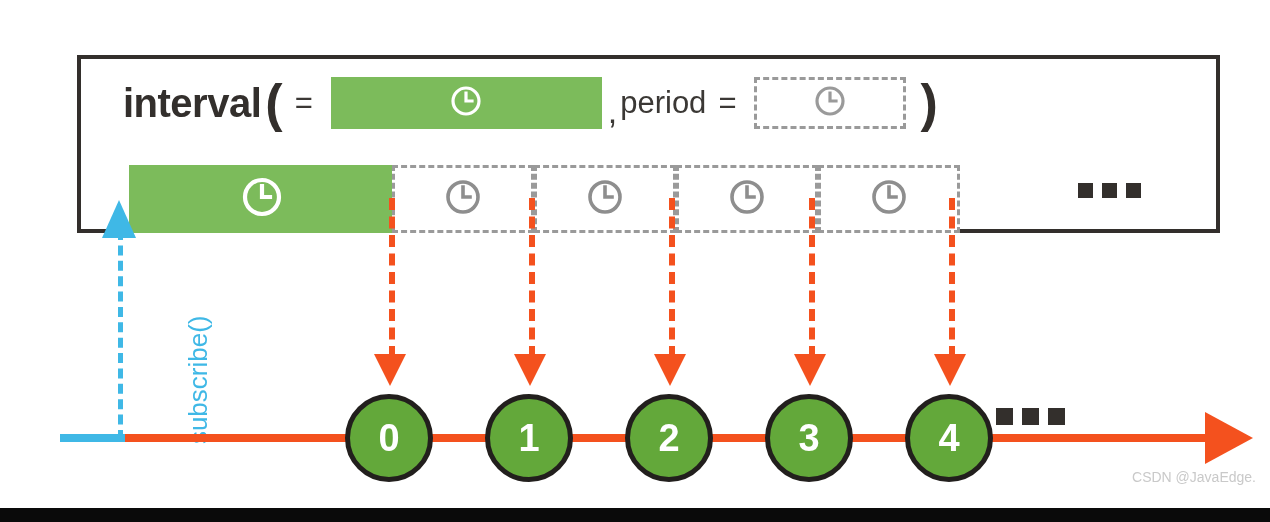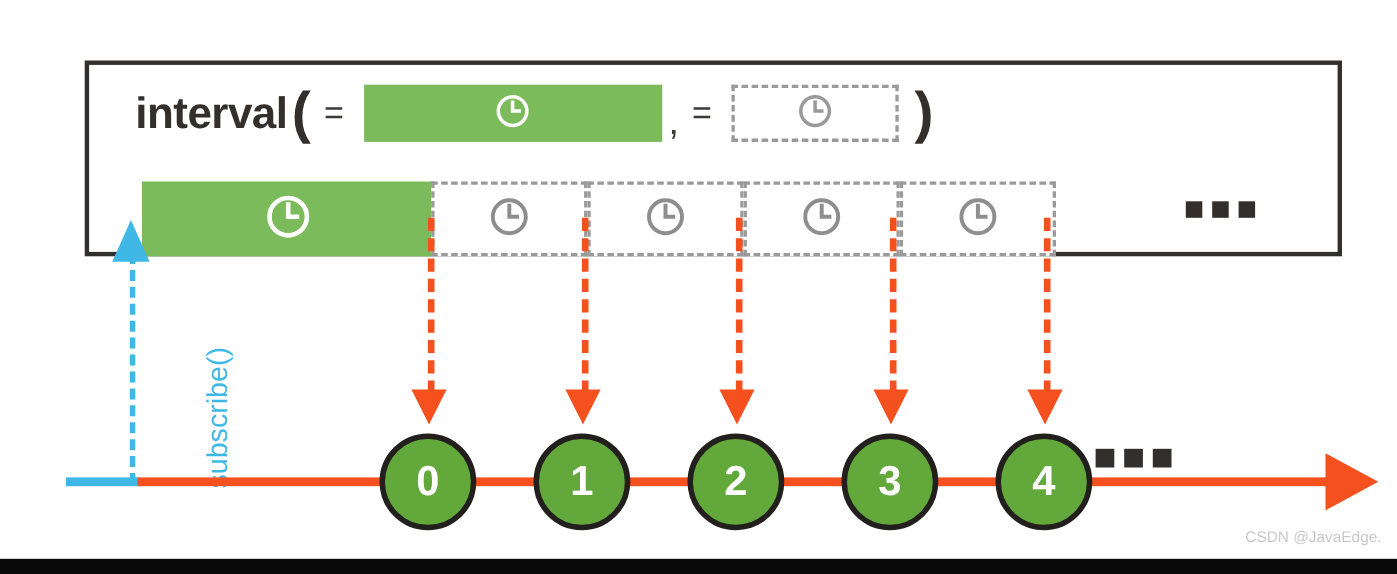--- a/index.html
+++ b/index.html
@@ -256,21 +256,21 @@
     left: 996px;
     display: flex;
     gap: 9px;
   }
   .axis-dots .sq { width: 17px; height: 17px; }
 
   
   .watermark {
     position: absolute;
     right: 14px;
-    top: 480px;
+    top: 469px;
     font-size: 14px;
     color: #c9c9c9;
     white-space: nowrap;
   }
   .footer-bar {
     position: absolute;
     left: 0;
     top: 508px;
     width: 1270px;
     height: 14px;
@@ -292,20 +292,21 @@
       <span class="chip chip-delay">
         <span class="clock">
           <svg width="34" height="34" viewBox="0 0 34 34">
             <circle cx="17" cy="17" r="13" fill="none" stroke="#ffffff" stroke-width="3.2"></circle>
             <path d="M17 9 L17 17 L23 17" fill="none" stroke="#ffffff" stroke-width="3.2" stroke-linecap="square"></path>
           </svg>
         </span>
       </span>
 
       <span class="sig-comma">,</span>
+      <span class="sig-label">period</span>
       <span class="sig-eq">=</span>
 
       <span class="chip chip-period">
         <span class="clock">
           <svg width="34" height="34" viewBox="0 0 34 34">
             <circle cx="17" cy="17" r="13" fill="none" stroke="#9a9a9a" stroke-width="3.2"></circle>
             <path d="M17 9 L17 17 L23 17" fill="none" stroke="#9a9a9a" stroke-width="3.2" stroke-linecap="square"></path>
           </svg>
         </span>
       </span>

